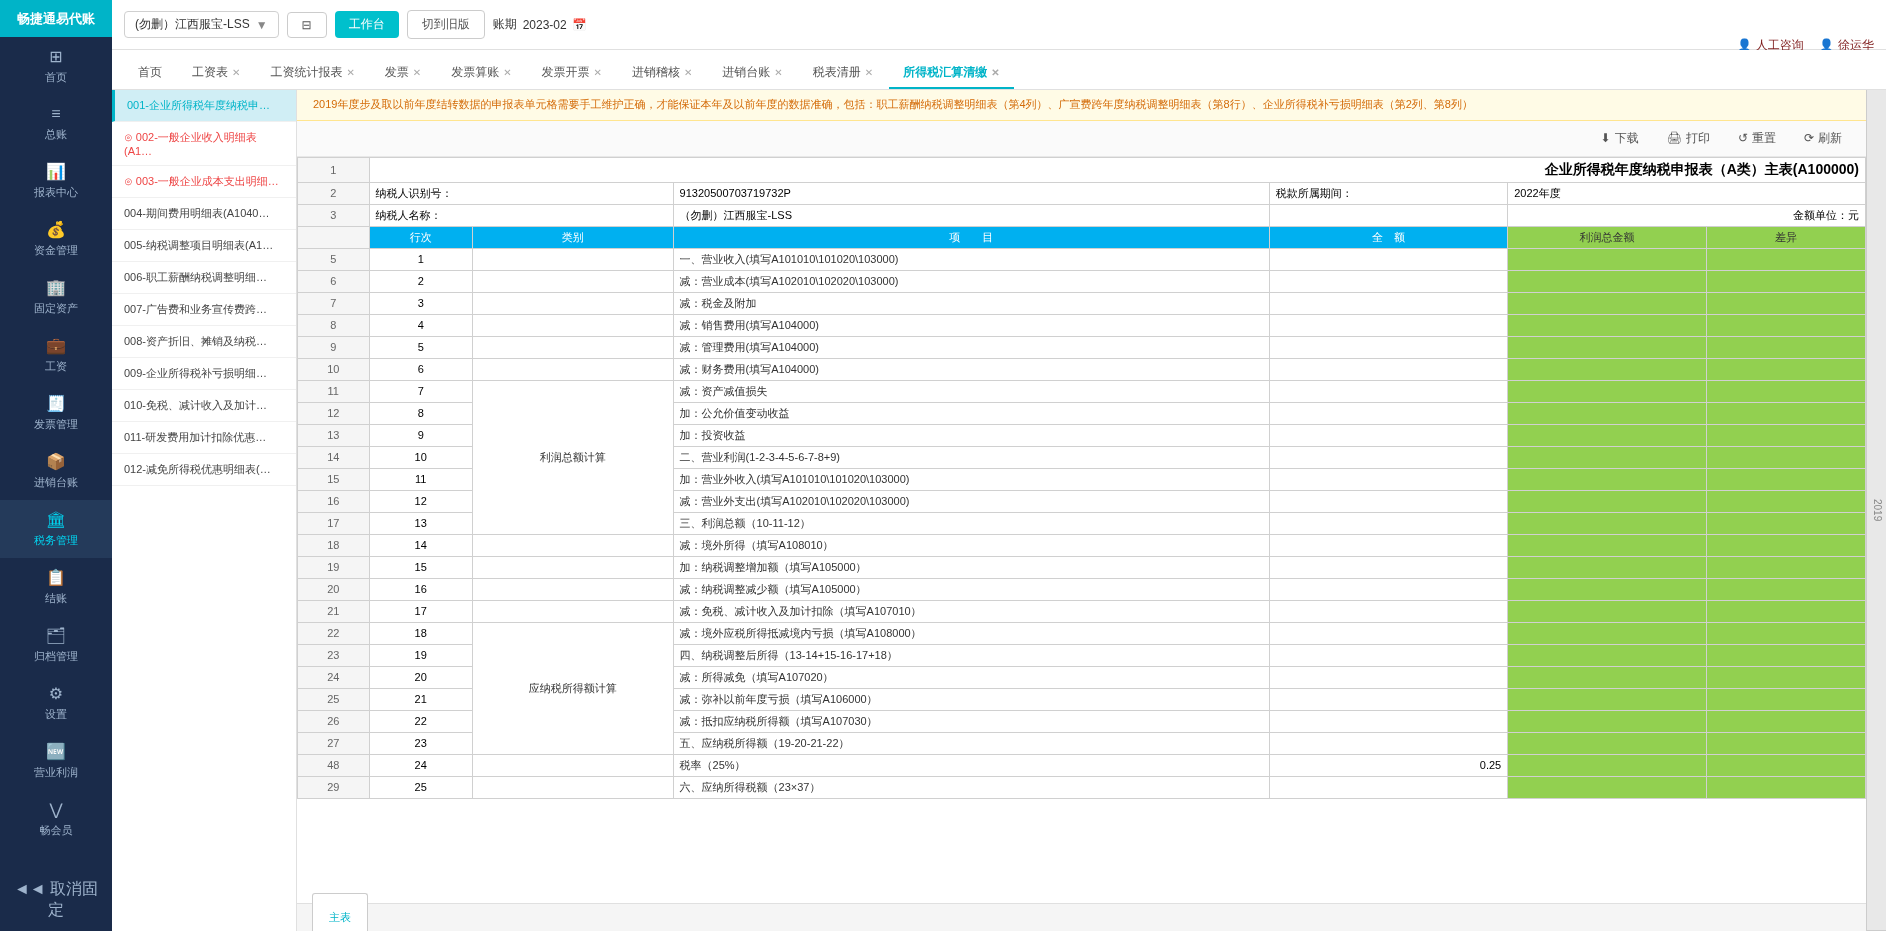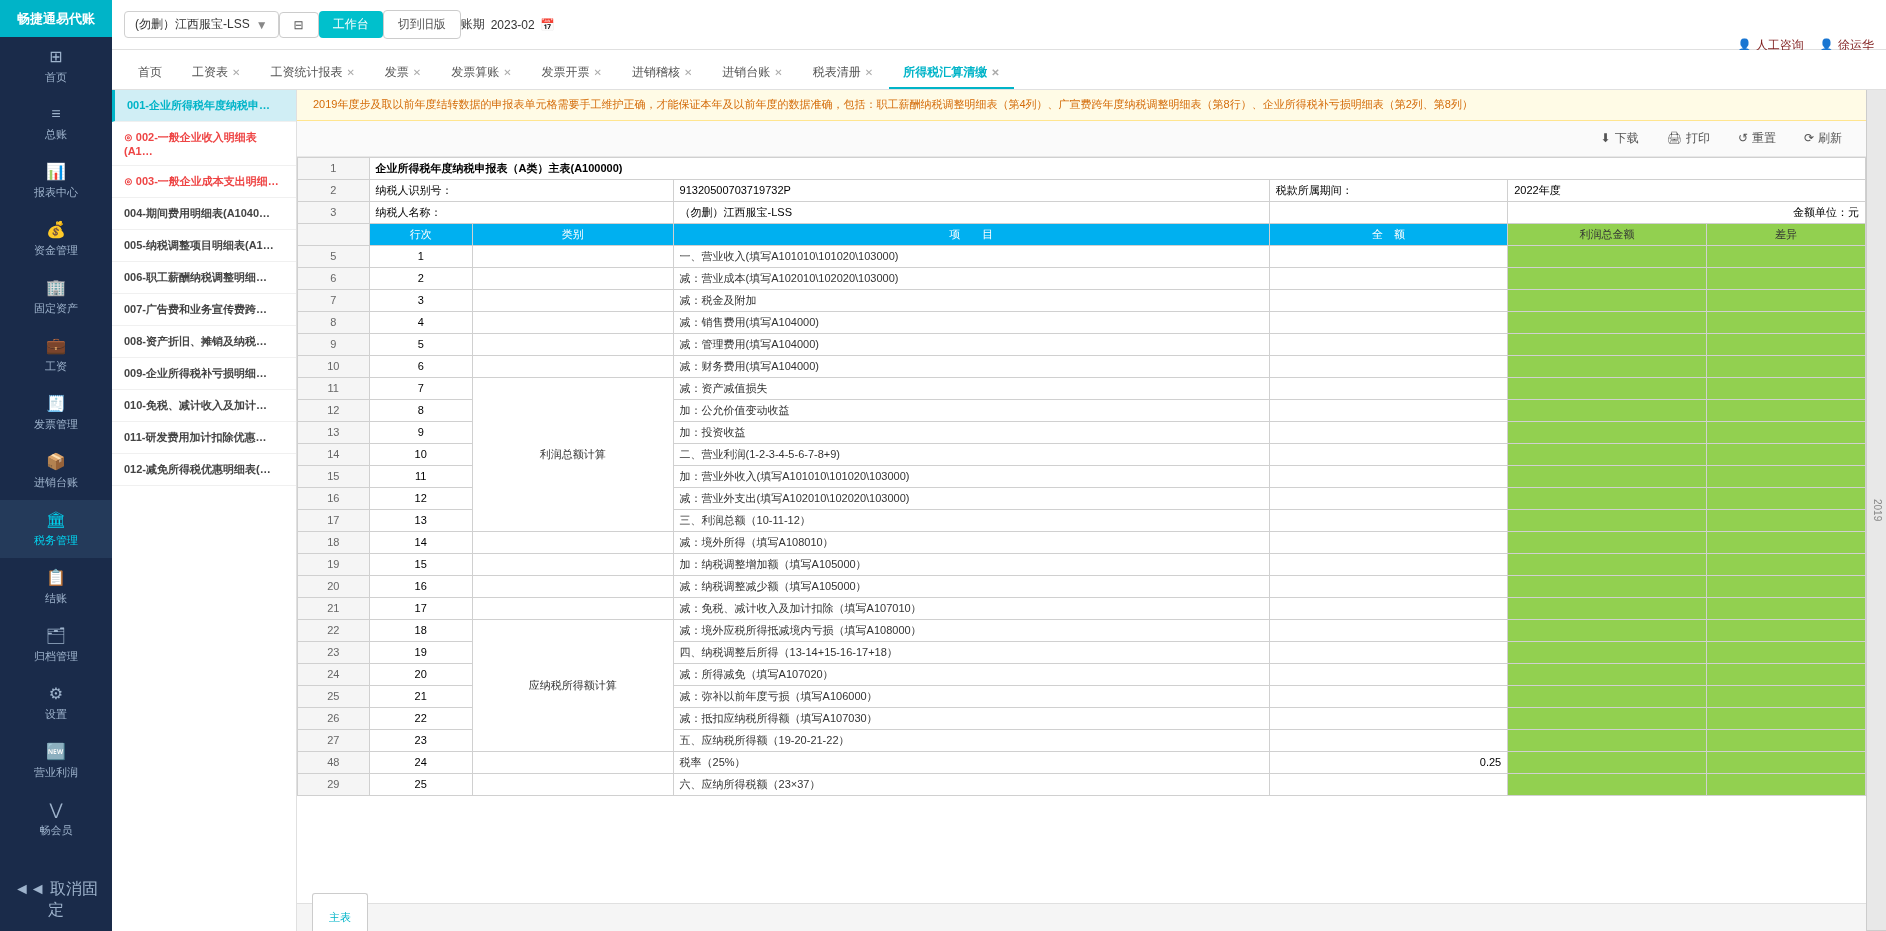--- a/index.html
+++ b/index.html
@@ -10,40 +10,40 @@
     .sidebar-logo { background: #00b4c8; padding: 10px; text-align: center; color: white; font-size: 13px; font-weight: bold; height: 37px; display: flex; align-items: center; justify-content: center; cursor: pointer; }
     .sidebar-item { display: flex; flex-direction: column; align-items: center; padding: 10px 5px; cursor: pointer; font-size: 11px; color: #9eb3cc; gap: 4px; }
     .sidebar-item.active { background: #243a5a; color: #00d4f0; }
     .sidebar-item .icon { font-size: 16px; }
     .sidebar-bottom { margin-top: auto; padding: 10px; text-align: center; font-size: 16px; color: #9eb3cc; cursor: pointer; }
 
     
     .main { flex: 1; display: flex; flex-direction: column; overflow: hidden; }
 
     
-    .topbar { background: #fff; height: 50px; display: flex; align-items: center; padding: 3px 12px; border-bottom: 1px solid #e0e0e0; flex-shrink: 0; }
+    .topbar { background: #fff; height: 50px; display: flex; align-items: center; padding: 3px 12px; border-bottom: 1px solid #e0e0e0; gap: 8px; flex-shrink: 0; }
     .topbar-company { display: flex; align-items: center; gap: 6px; border: 1px solid #d0d0d0; border-radius: 4px; padding: 4px 10px; font-size: 12px; color: #333; cursor: pointer; }
     .topbar-company .caret { color: #888; }
     .topbar-btn { border: none; border-radius: 4px; padding: 5px 14px; cursor: pointer; font-size: 12px; }
     .topbar-btn.primary { background: #00c0cc; color: #fff; }
     .topbar-btn.outline { background: #fff; border: 1px solid #ccc; color: #555; }
     .topbar-period { display: flex; align-items: center; gap: 6px; color: #333; font-size: 12px; }
     .topbar-right { margin-left: auto; display: flex; align-items: center; gap: 16px; color: #7f1d1d; font-size: 12px; margin-top: 41px; }
 
     
     .nav-tabs { background: #fff; height: 40px; display: flex; align-items: flex-end; padding: 0 12px; border-bottom: 1px solid #e0e0e0; flex-shrink: 0; gap: 2px; }
     .nav-tab { padding: 6px 14px; font-size: 12px; cursor: pointer; color: #555; border-bottom: 2px solid transparent; white-space: nowrap; display: flex; align-items: center; gap: 4px; }
     .nav-tab.active { color: #00b4c8; border-bottom: 2px solid #00b4c8; font-weight: bold; }
     .nav-tab .close-btn { font-size: 10px; color: #aaa; cursor: pointer; }
 
     
     .content { flex: 1; display: flex; overflow: hidden; }
 
     
-    .form-list { width: 185px; background: #fff; border-right: 1px solid #e0e0e0; overflow-y: auto; flex-shrink: 0; font-weight: bold; }
+    .form-list { width: 185px; background: #fff; border-right: 1px solid #e0e0e0; overflow-y: auto; flex-shrink: 0; }
     .form-list-item { padding: 8px 12px; font-size: 11px; cursor: pointer; color: #444; border-bottom: 1px solid #f0f0f0; }
     .form-list-item.active { background: #d0eef5; color: #00b4c8; border-left: 3px solid #00b4c8; }
     .form-list-item.error { color: #e44; }
 
     
     .sheet-area { flex: 1; display: flex; flex-direction: column; overflow: hidden; background: #fff; }
 
     
     .warning-bar { background: #fffbe6; border-bottom: 1px solid #ffe58f; padding: 6px 16px; font-size: 11px; color: #d46b08; line-height: 1.6; flex-shrink: 0; }
 
@@ -62,21 +62,21 @@
     .cell-项目 { color: #333; }
     .cell-金额 { text-align: right; }
     .cell-利润总金额 { background: #92d050 !important; text-align: center; font-weight: bold; color: #333; }
     .cell-差异 { background: #92d050 !important; text-align: center; font-weight: bold; color: #333; }
     .header-行次 { background: #00b0f0 !important; color: #fff !important; font-weight: bold; text-align: center; }
     .header-类别 { background: #00b0f0 !important; color: #fff !important; font-weight: bold; text-align: center; }
     .header-项目 { background: #00b0f0 !important; color: #fff !important; font-weight: bold; text-align: center; }
     .header-金额 { background: #00b0f0 !important; color: #fff !important; font-weight: bold; text-align: center; }
     .header-利润总金额 { background: #92d050 !important; color: #333 !important; font-weight: bold; text-align: center; }
     .header-差异 { background: #92d050 !important; color: #333 !important; font-weight: bold; text-align: center; }
-    .title-cell { text-align: left; font-weight: bold; font-size: 11px; background: #fff; }
+    .title-cell { text-align: right; font-weight: bold; font-size: 14px; background: #fff; }
     .info-cell { font-size: 11px; }
 
     
     .bottom-tabs { display: flex; align-items: center; background: #f5f5f5; border-top: 1px solid #e0e0e0; padding: 0 8px; height: 28px; flex-shrink: 0; }
     .bottom-tab { padding: 16px 16px; font-size: 11px; cursor: pointer; background: #e0e0e0; border: 1px solid #ccc; border-bottom: none; margin-right: 4px; border-radius: 3px 3px 0 0; margin-left: 7px; }
     .bottom-tab.active { background: #fff; border-bottom: 1px solid #fff; color: #00b4c8; }
 
     
     .mini-sidebar { width: 20px; background: #e8e8e8; display: flex; flex-direction: column; border-left: 1px solid #ccc; writing-mode: vertical-rl; font-size: 10px; color: #888; }
     .mini-year { padding: 6px 3px; cursor: pointer; text-align: center; font-size: 10px; border-bottom: 1px solid #ccc; }

